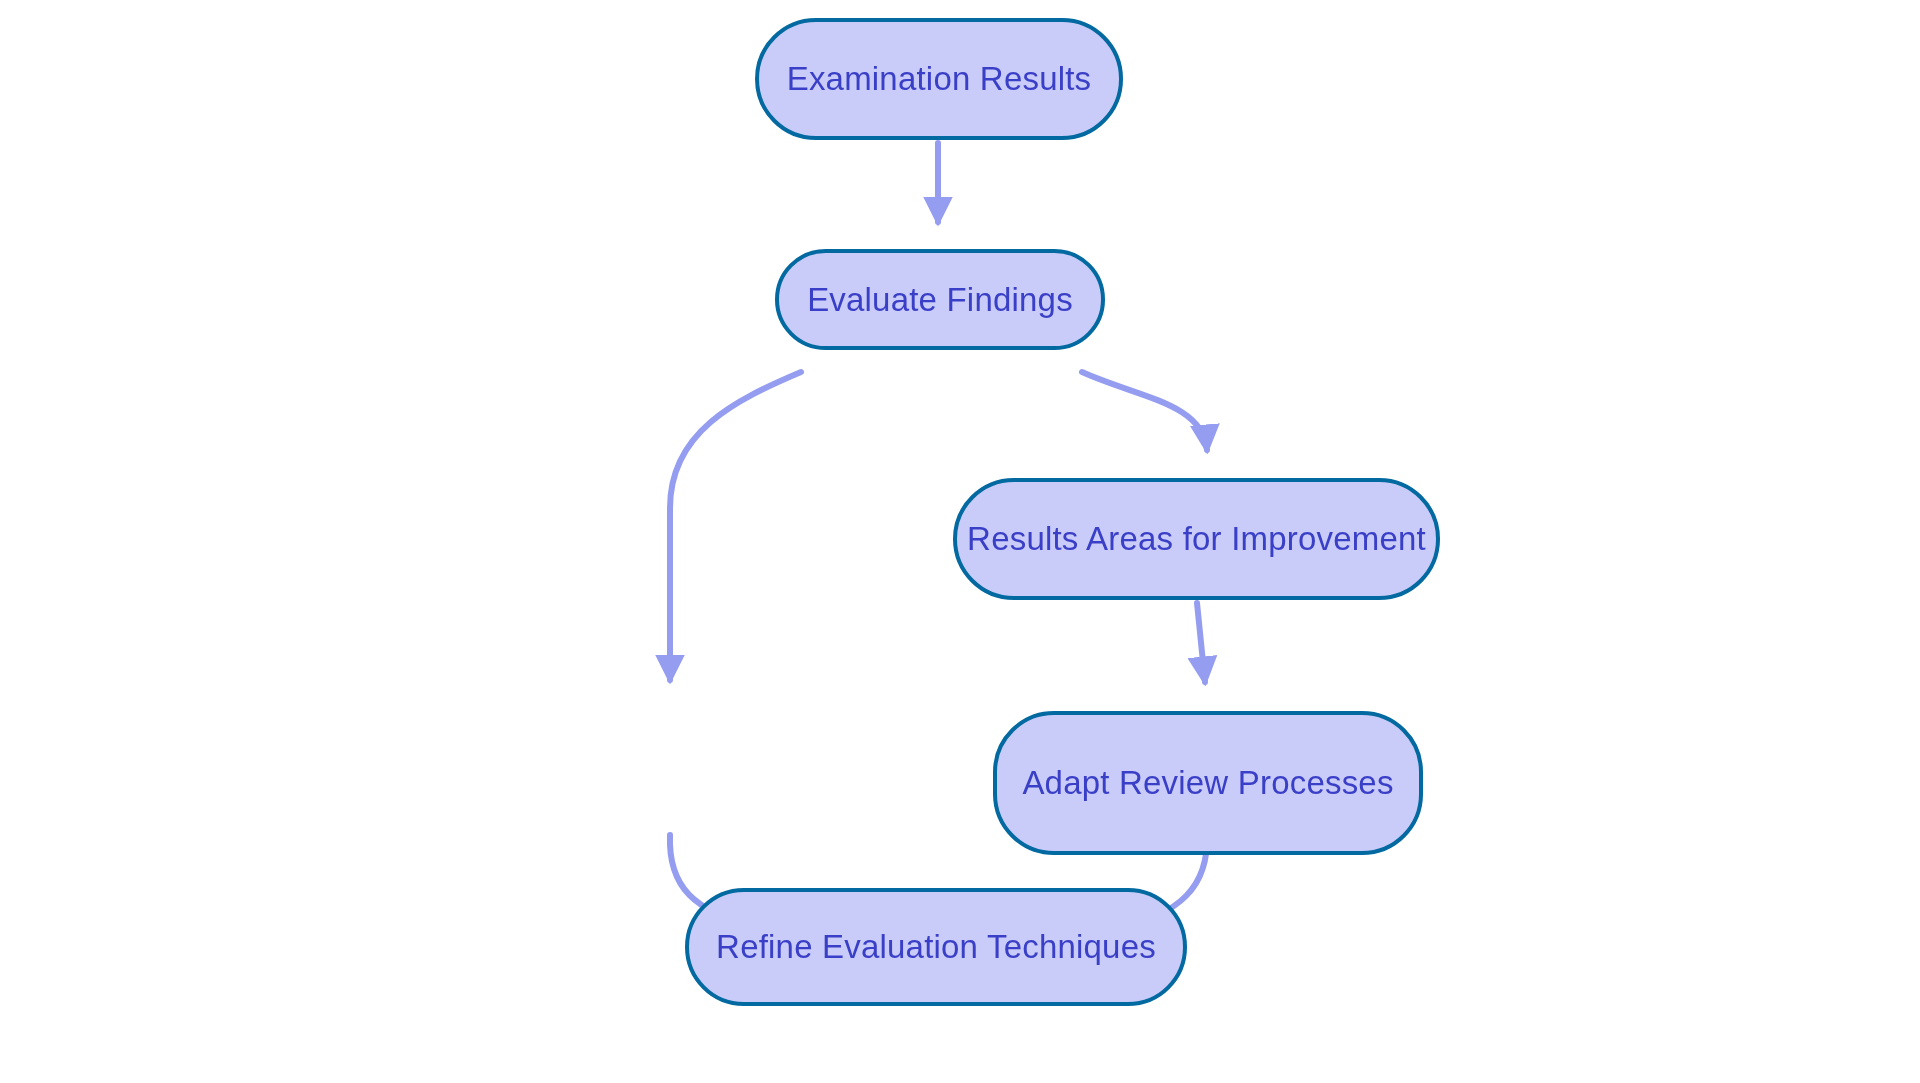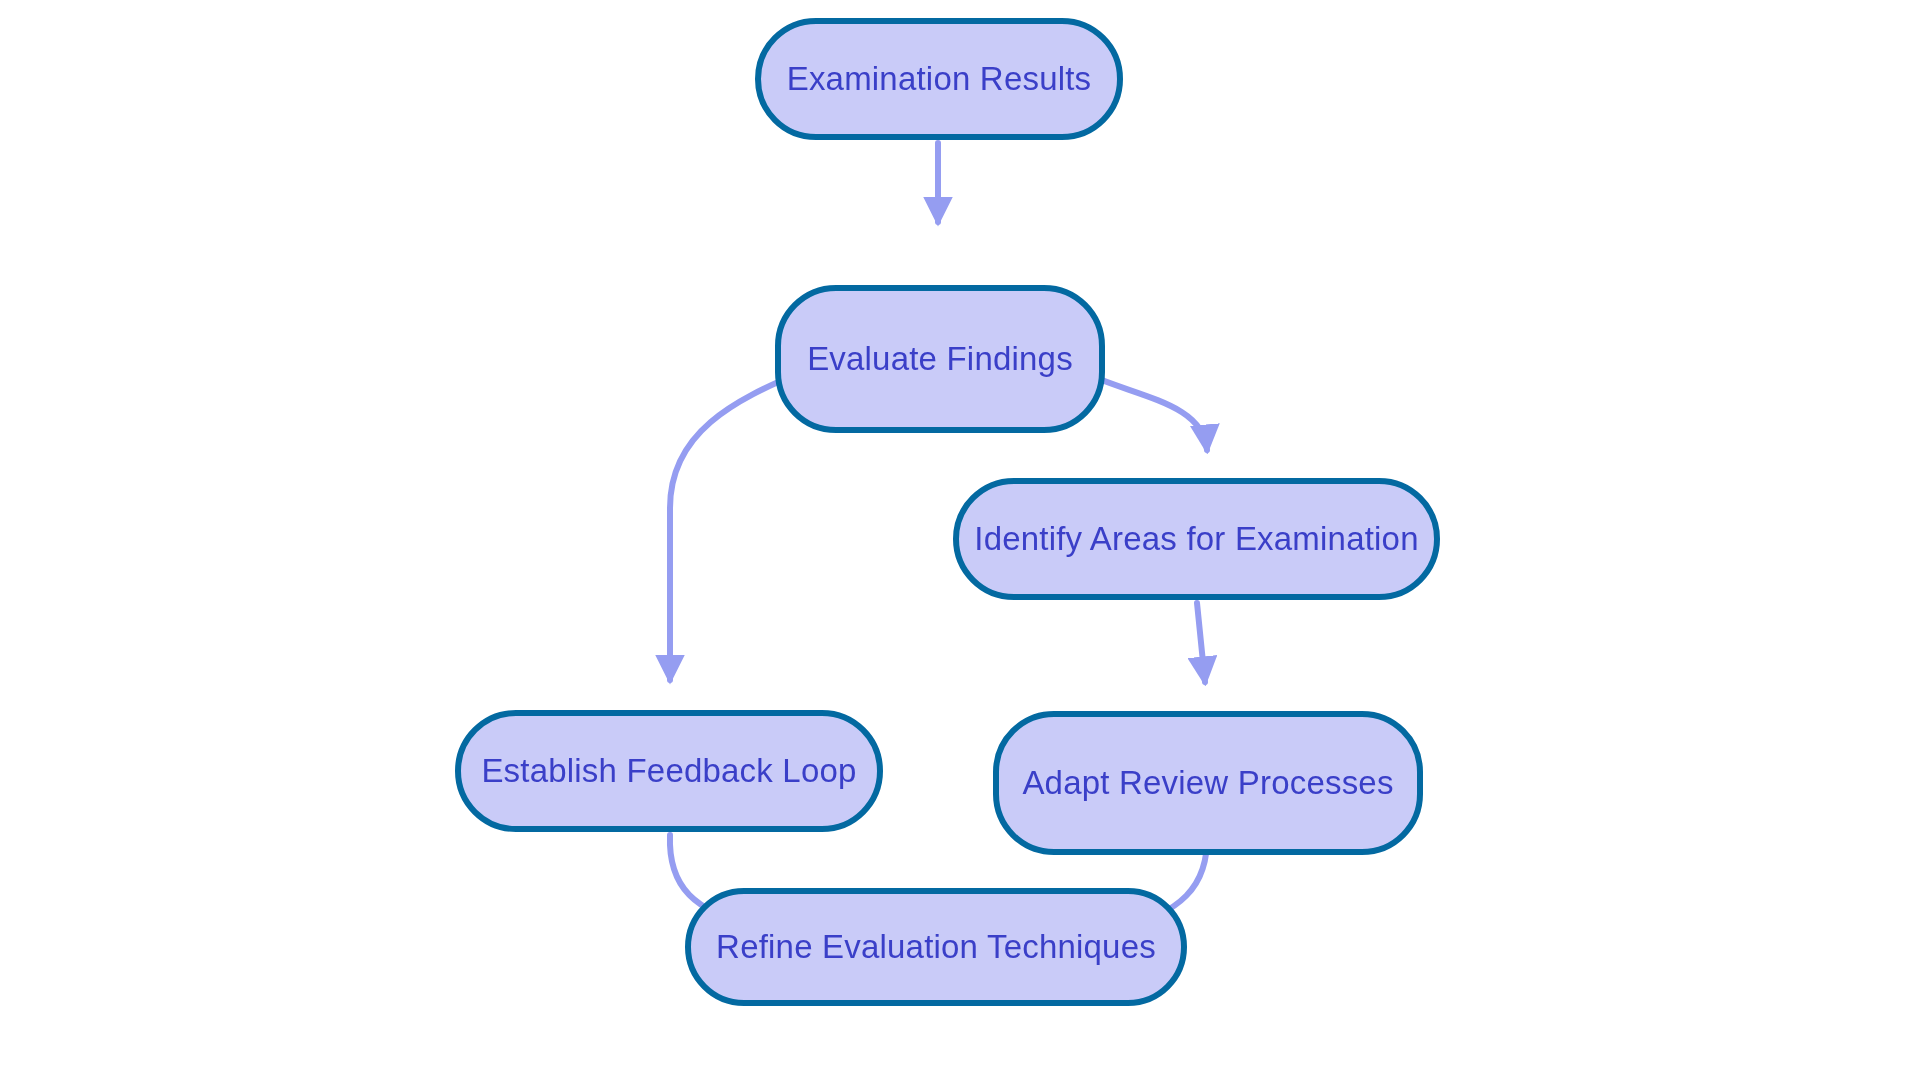--- a/index.html
+++ b/index.html
@@ -21,33 +21,33 @@
     position: absolute;
     left: 0;
     top: 0;
     width: 1920px;
     height: 1083px;
   }
   .node {
     position: absolute;
     box-sizing: border-box;
     background: #c9cbf8;
-    border: 6px solid #0369a1;
+    border: 4px solid #0369a1;
     border-radius: 61px;
     color: #3a3fc8;
     font-size: 33px;
     letter-spacing: 0.2px;
     display: flex;
     align-items: center;
     justify-content: center;
     text-align: center;
     white-space: nowrap;
   }
   .node-examination { left: 755px; top: 18px;  width: 368px; height: 122px; }
-  .node-evaluate    { left: 775px; top: 249px; width: 330px; height: 148px; margin-top: 36px; }
+  .node-evaluate    { left: 775px; top: 249px; width: 330px; height: 101px; }
   .node-identify    { left: 953px; top: 478px; width: 487px; height: 122px; }
   .node-establish   { left: 455px; top: 710px; width: 428px; height: 122px; }
   .node-adapt       { left: 993px; top: 711px; width: 430px; height: 144px; }
   .node-refine      { left: 685px; top: 888px; width: 502px; height: 118px; }
   .edge {
     fill: none;
     stroke: #959df1;
     stroke-width: 6;
     stroke-linecap: round;
   }
@@ -79,26 +79,23 @@
 
   <div class="node node-examination">
     <span>Examination Results</span>
   </div>
 
   <div class="node node-evaluate">
     <span>Evaluate Findings</span>
   </div>
 
   <div class="node node-identify">
-    <span>Identify Areas for Examination</span>
+    <span>Results Areas for Improvement</span>
   </div>
 
-  <div class="node node-establish">
-    <span>Establish Feedback Loop</span>
-  </div>
 
   <div class="node node-adapt">
     <span>Adapt Review Processes</span>
   </div>
 
   <div class="node node-refine">
     <span>Refine Evaluation Techniques</span>
   </div>
 
 </div>

